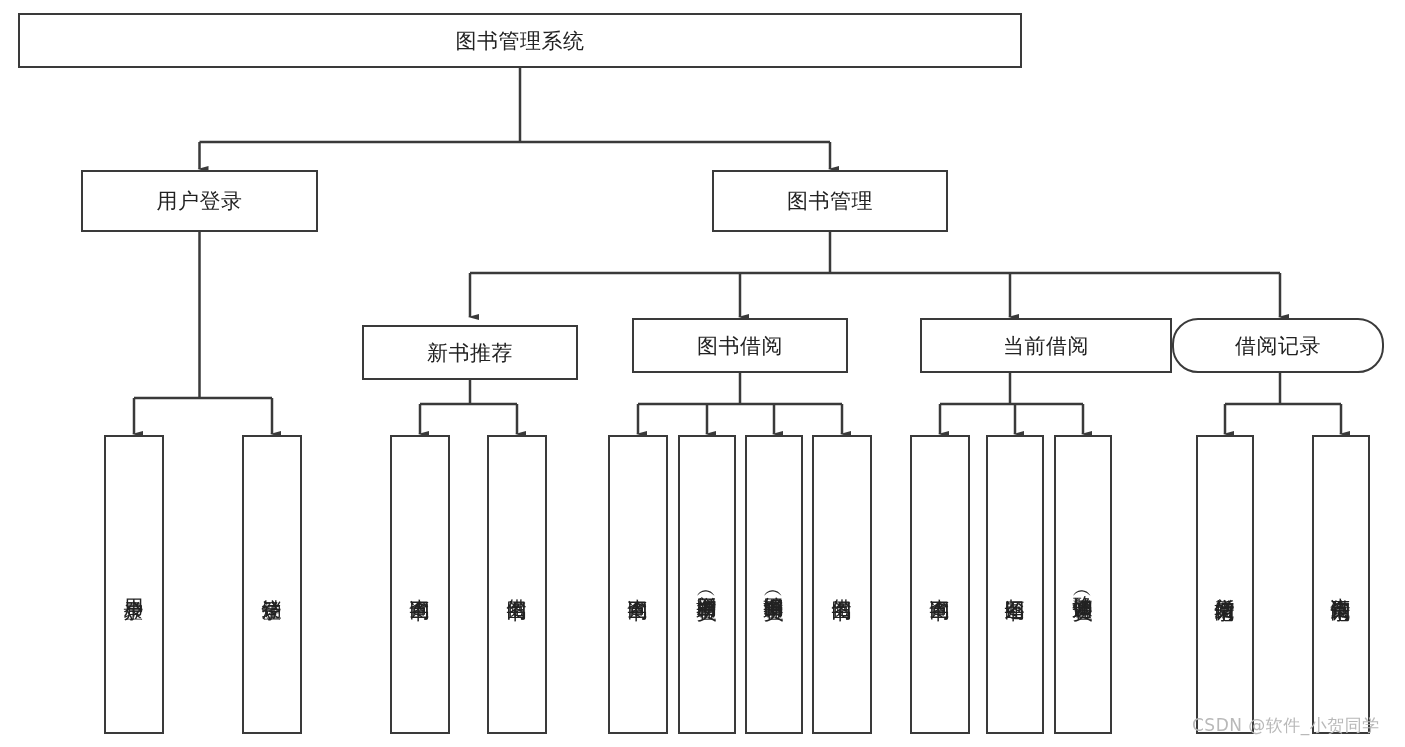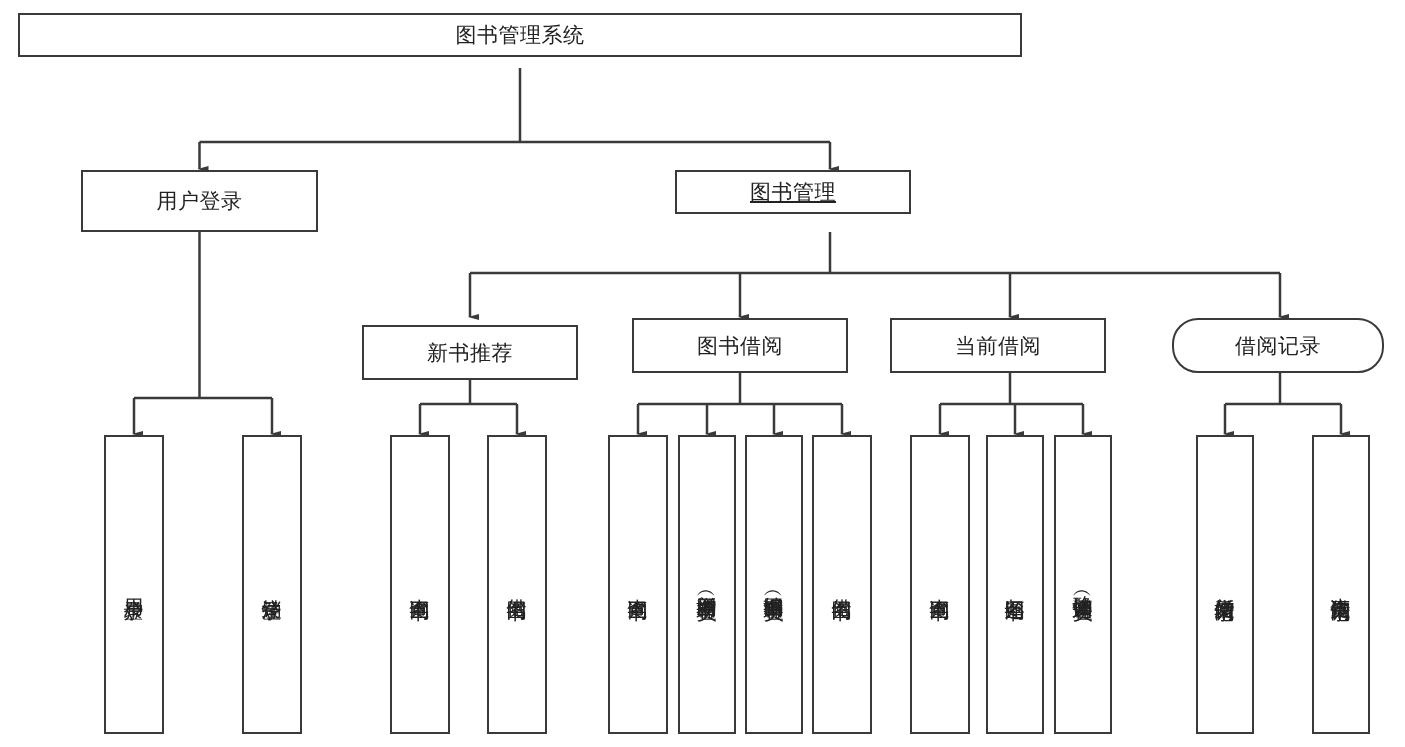--- a/index.html
+++ b/index.html
@@ -106,36 +106,36 @@
         <path d="M 1015 404 L 1015 434" marker-end="url(#arrowhead)"></path>
         <path d="M 1083 404 L 1083 434" marker-end="url(#arrowhead)"></path>
         <path d="M 1280 373 L 1280 404"></path>
         <path d="M 1225 404 L 1341 404"></path>
         <path d="M 1225 404 L 1225 434" marker-end="url(#arrowhead)"></path>
         <path d="M 1341 404 L 1341 434" marker-end="url(#arrowhead)"></path>
       </g>
   </svg>
 
   <div id="node-layer">
-      <div class="node horiz" style="left: 18px; top: 13px; width: 1004px; height: 44px;">
+      <div class="node horiz" style="left: 18px; top: 13px; width: 1004px; height: 55px;">
         <span class="hlabel">图书管理系统</span>
       </div>
       <div class="node horiz" style="left: 81px; top: 170px; width: 237px; height: 62px;">
         <span class="hlabel">用户登录</span>
       </div>
-      <div class="node horiz" style="left: 675px; top: 170px; width: 236px; height: 44px; text-decoration: underline;">
+      <div class="node horiz" style="left: 712px; top: 170px; width: 236px; height: 62px;">
         <span class="hlabel">图书管理</span>
       </div>
       <div class="node horiz" style="left: 362px; top: 318px; width: 216px; height: 55px; margin-top: 7px;">
         <span class="hlabel">新书推荐</span>
       </div>
       <div class="node horiz" style="left: 632px; top: 318px; width: 216px; height: 55px; text-align: center;">
         <span class="hlabel">图书借阅</span>
       </div>
-      <div class="node horiz" style="left: 890px; top: 318px; width: 216px; height: 55px;">
+      <div class="node horiz" style="left: 920px; top: 318px; width: 252px; height: 55px;">
         <span class="hlabel">当前借阅</span>
       </div>
       <div class="node horiz" style="left: 1172px; top: 318px; width: 212px; height: 55px; border-radius: 26px;">
         <span class="hlabel">借阅记录</span>
       </div>
       <div class="node vert" style="left: 104px; top: 435px; width: 60px; height: 299px;">
         <span class="vlabel">用户登录</span>
       </div>
       <div class="node vert" style="left: 242px; top: 435px; width: 60px; height: 299px;">
         <span class="vlabel">注销登录</span>
@@ -168,13 +168,14 @@
         <span class="vlabel">确认归还（管理员）</span>
       </div>
       <div class="node vert" style="left: 1196px; top: 435px; width: 58px; height: 299px;">
         <span class="vlabel">新增借阅记录</span>
       </div>
       <div class="node vert" style="left: 1312px; top: 435px; width: 58px; height: 299px;">
         <span class="vlabel">查询借阅记录</span>
       </div>
     </div>
 
+  <div class="watermark" style="left:1192px; top:714px;">CSDN @软件_小贺同学</div>
 </div>
 
 </body></html>

